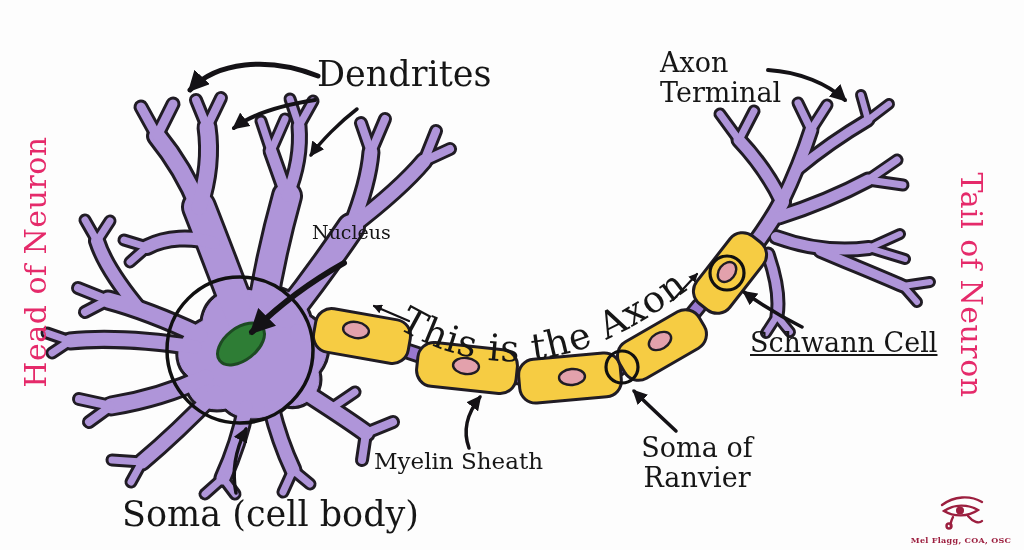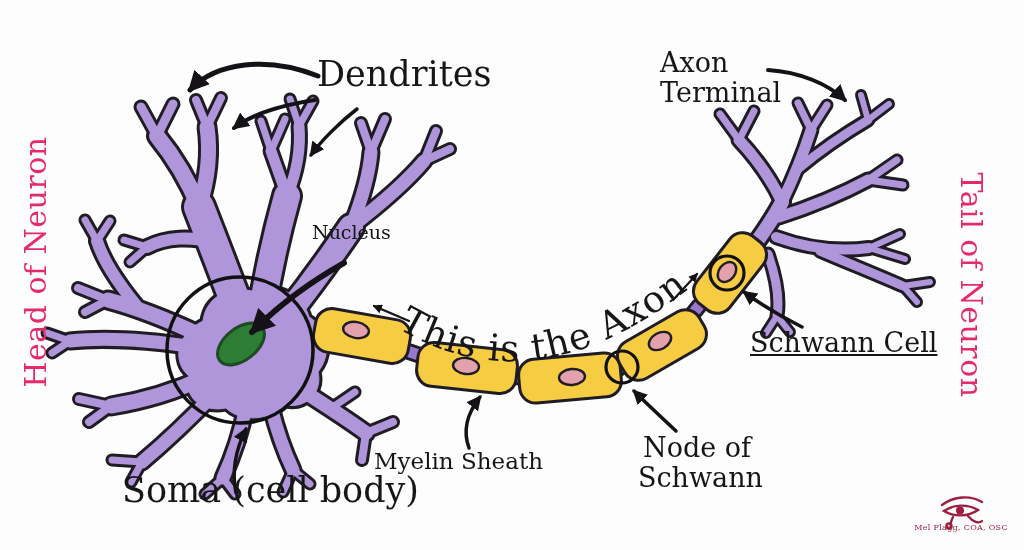--- a/index.html
+++ b/index.html
@@ -12,25 +12,25 @@
   body{font-family:"DejaVu Serif", serif;}
   .stage{position:relative;width:1024px;height:550px;background:var(--bg);overflow:hidden;}
   .stage svg{position:absolute;left:0;top:0;}
   .lbl{position:absolute;color:var(--text);line-height:1.05;white-space:nowrap;}
   .lbl-dendrites{left:308px;top:56px;font-size:35px;margin-left:9px;}
   .lbl-axon-terminal{left:660px;top:48px;width:132px;font-size:27px;text-align:left;white-space:normal;line-height:1.1;}
   .lbl-nucleus{left:312px;top:223px;font-size:19px;}
   .lbl-myelin{left:374px;top:449px;font-size:23px;}
   .lbl-node{left:638px;top:433px;width:118px;font-size:27px;text-align:center;white-space:normal;line-height:1.1;}
   .lbl-schwann{left:750px;top:329px;font-size:27px;text-decoration:underline;}
-  .lbl-soma{left:122px;top:472px;font-size:35px;}
+  .lbl-soma{left:122px;top:496px;font-size:35px;}
   .lbl-side{font-size:30px;color:var(--pink);letter-spacing:.5px;}
   .lbl-head{left:36px;top:262px;transform:translate(-50%,-50%) rotate(-90deg);}
   .lbl-tail{left:971px;top:285px;transform:translate(-50%,-50%) rotate(90deg);}
-  .lbl-credit{left:961px;top:528px;transform:translate(-50%,-50%);font-size:8px;color:var(--maroon);letter-spacing:.3px;}
+  .lbl-credit{left:961px;top:540px;transform:translate(-50%,-50%);font-size:8px;color:var(--maroon);letter-spacing:.3px;font-weight:bold;}
   
   .u{stroke:var(--ink);fill:none;stroke-linecap:round;stroke-linejoin:round;}
   .p{stroke:var(--purple);fill:none;stroke-linecap:round;stroke-linejoin:round;}
   .pd{stroke:var(--purple-dark);fill:none;stroke-linecap:round;}
   .blob-u{fill:var(--ink);stroke:var(--ink);stroke-width:7;stroke-linejoin:round;}
   .blob-o{fill:var(--purple);stroke:var(--purple);stroke-width:1;}
   .seg{fill:var(--yellow);stroke:var(--ink);stroke-width:3;}
   .nuc{fill:var(--nucleus-pink);stroke:var(--ink);stroke-width:2.4;}
   .gnuc{fill:var(--nucleus-green);stroke:#1d4a23;stroke-width:3;}
   .ring{fill:none;stroke:#101010;}
@@ -263,17 +263,17 @@
       <path class="horus" d="M 27,18 C 32,24 38,26 41,23" stroke-width="2"></path>
     </g>
   </svg>
 
   <div class="lbl lbl-side lbl-head">Head of Neuron</div>
   <div class="lbl lbl-side lbl-tail">Tail of Neuron</div>
   <div class="lbl lbl-dendrites">Dendrites</div>
   <div class="lbl lbl-axon-terminal">Axon Terminal</div>
   <div class="lbl lbl-nucleus">Nucleus</div>
   <div class="lbl lbl-myelin">Myelin Sheath</div>
-  <div class="lbl lbl-node">Node of Schwann</div>
+  <div class="lbl lbl-node">Soma of Ranvier</div>
   <div class="lbl lbl-schwann">Schwann Cell</div>
   <div class="lbl lbl-soma">Soma (cell body)</div>
   <div class="lbl lbl-credit">Mel Flagg, COA, OSC</div>
 </div>
 
 </body></html>

